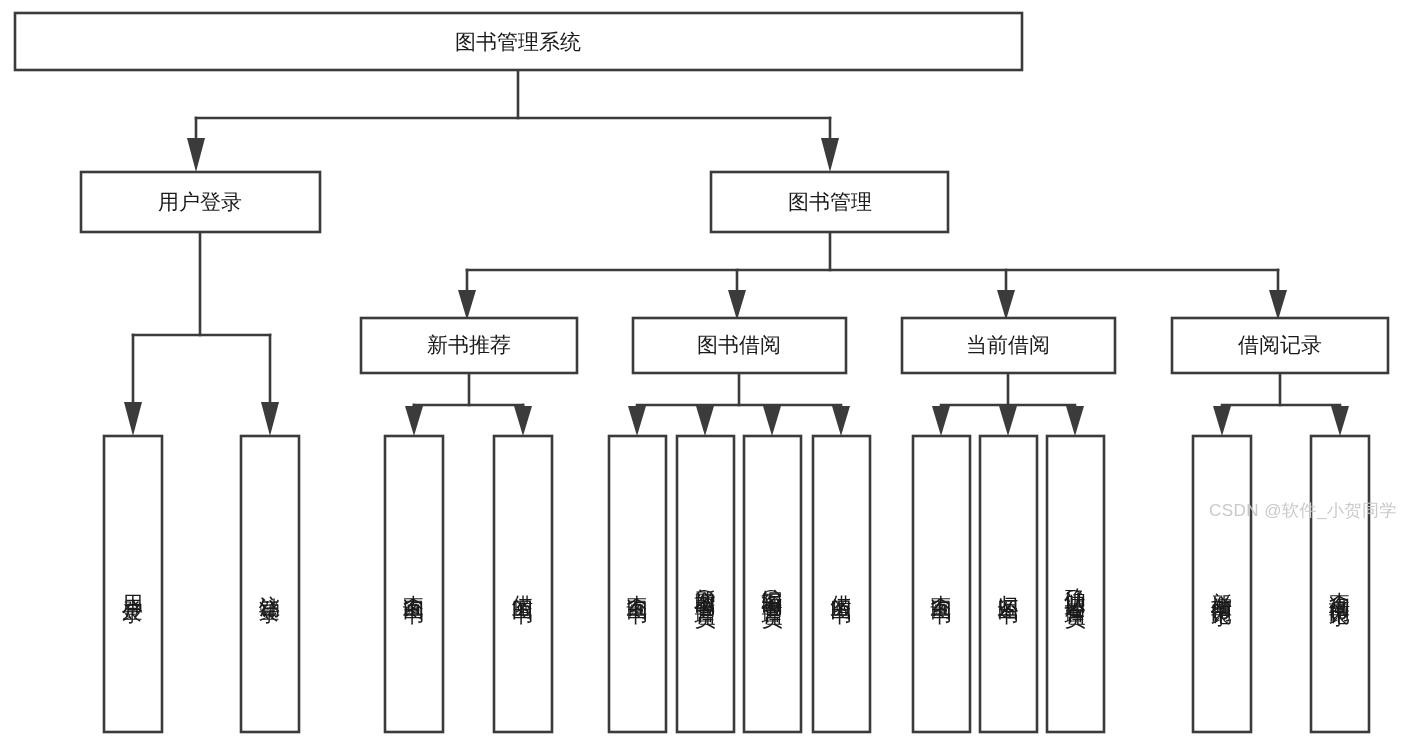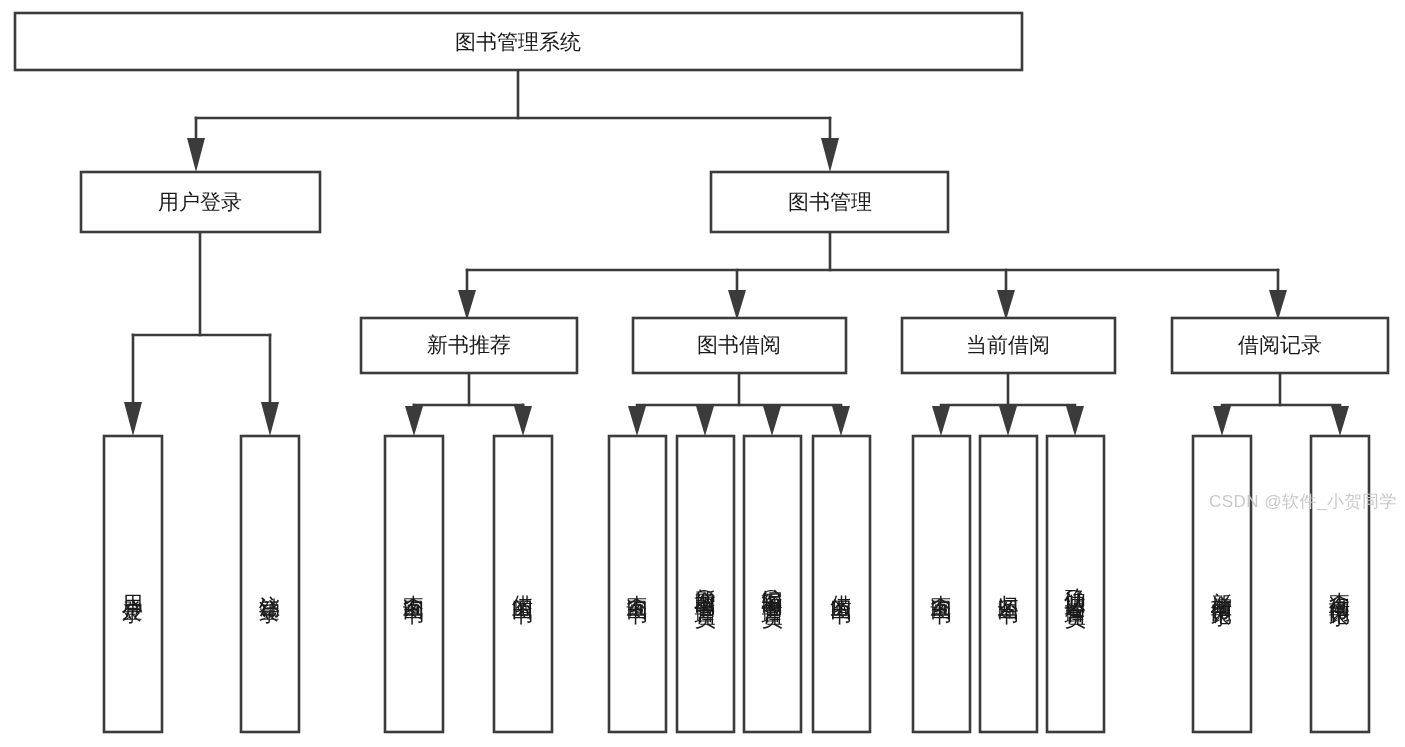--- a/index.html
+++ b/index.html
@@ -62,21 +62,21 @@
     white-space: nowrap;
     display: flex;
     align-items: center;
     justify-content: center;
     pointer-events: none;
     user-select: none;
   }
   #watermark {
     position: absolute;
     right: 8px;
-    bottom: 15px;
+    bottom: 6px;
     font-family: "Liberation Sans", "DejaVu Sans", sans-serif;
     font-size: 17px;
     color: #c9c9c9;
     letter-spacing: 0.5px;
     white-space: nowrap;
     user-select: none;
     margin-left: 28px;
   }
 </style>
 </head>

